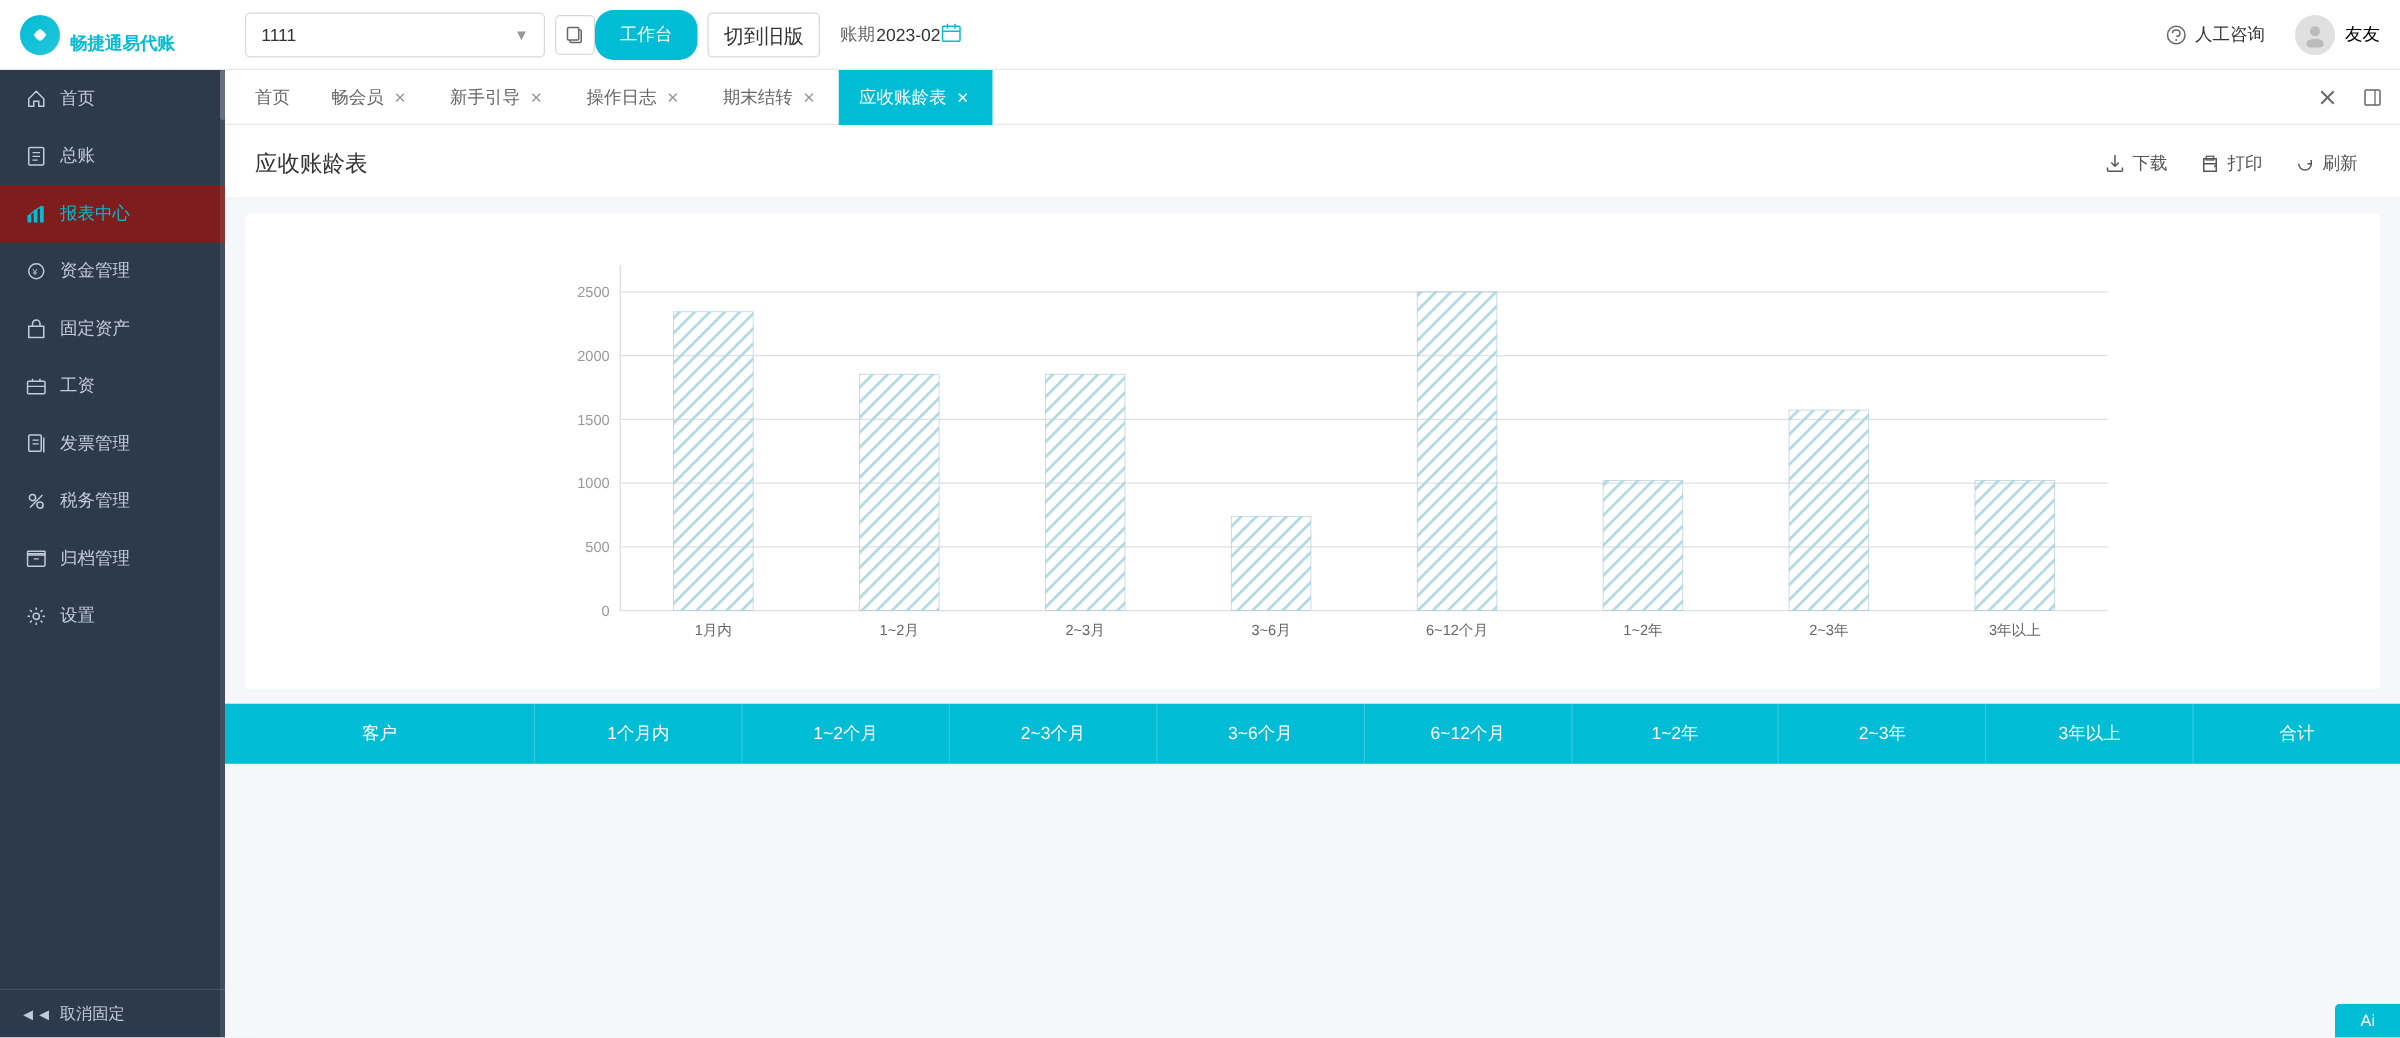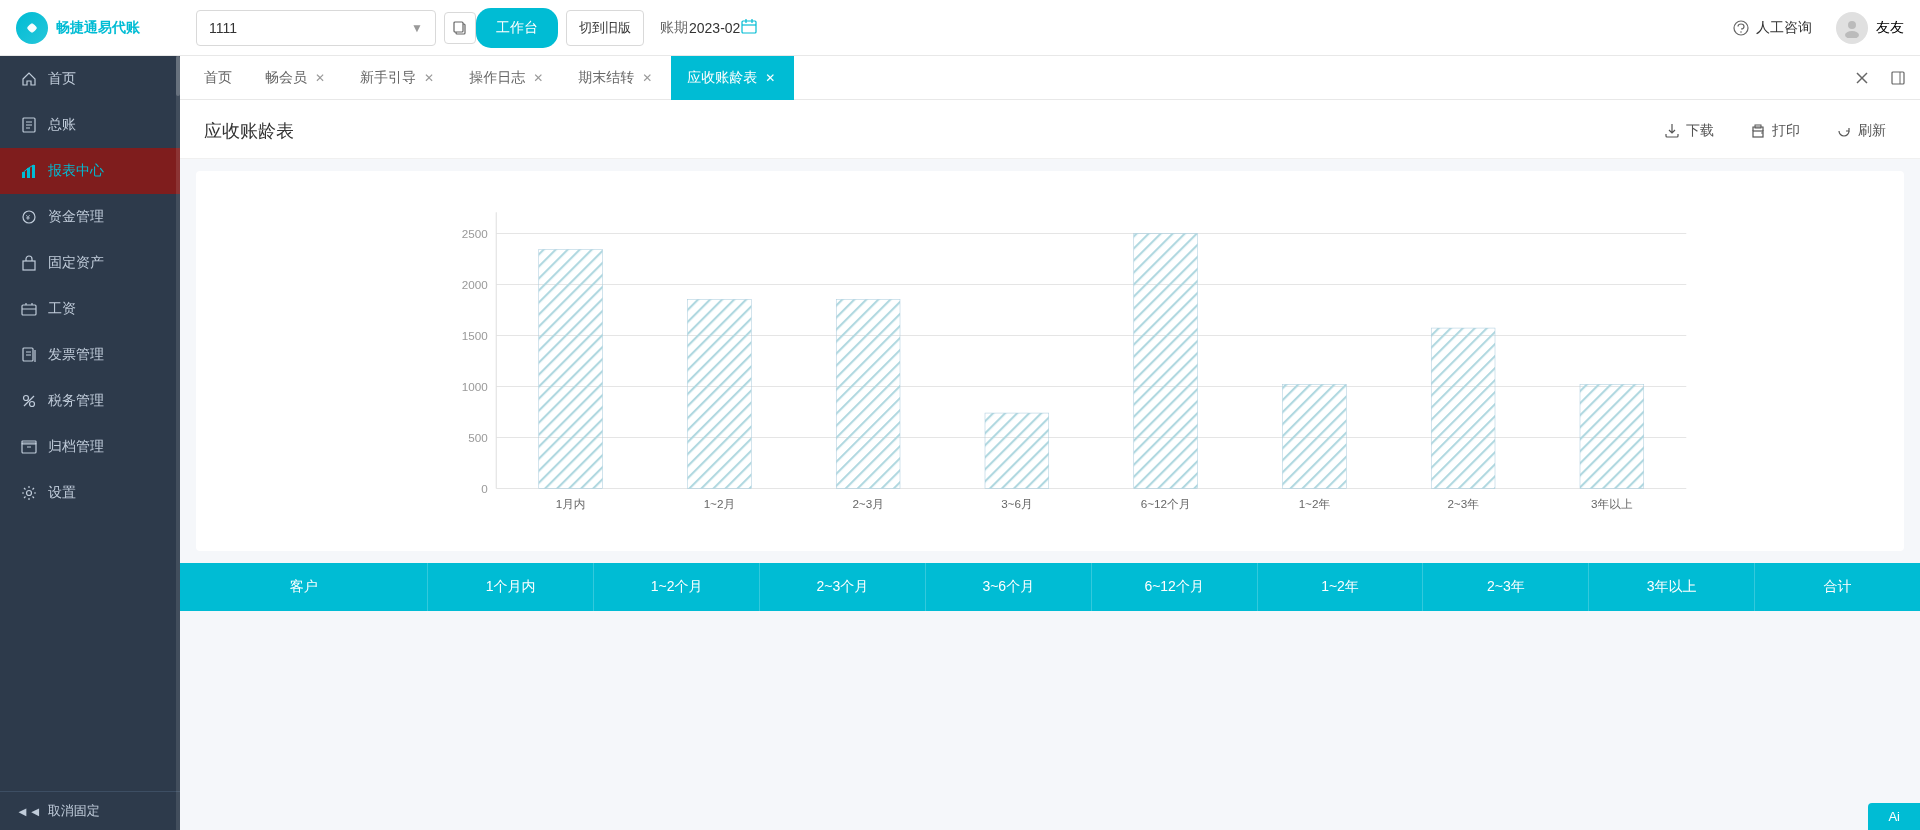--- a/index.html
+++ b/index.html
@@ -12,21 +12,21 @@
       display: flex;
       align-items: center;
       padding: 0 16px;
       border-bottom: 1px solid #e8e8e8;
       flex-shrink: 0;
       z-index: 100;
     }
     .logo-area {
       width: 180px;
       display: flex;
-      align-items: center;
+      align-items: flex-end;
       gap: 8px;
       flex-shrink: 0;
     }
     .logo-icon {
       width: 32px;
       height: 32px;
       background: linear-gradient(135deg, #00bcd4, #26c6da);
       border-radius: 50%;
       display: flex;
       align-items: center;
@@ -77,21 +77,21 @@
       height: 40px;
     }
     .switch-btn {
       margin-left: 8px;
       background: #fff;
       color: #333;
       border: 1px solid #d9d9d9;
       border-radius: 4px;
       padding: 8px 12px;
       cursor: pointer;
-      font-size: 13px;
+      font-size: 16px;
       height: 36px;
     }
     .period-area {
       margin-left: 16px;
       display: flex;
       align-items: center;
       gap: 1px;
       color: #333;
       font-size: 14px;
     }
@@ -262,21 +262,21 @@
       flex-shrink: 0;
     }
     .page-title {
       font-size: 18px;
       font-weight: 500;
       color: #333;
     }
     .page-actions {
       display: flex;
       align-items: flex-end;
-      gap: 16px;
+      gap: 6px;
     }
     .page-action-btn {
       display: flex;
       align-items: center;
       gap: 6px;
       color: #555;
       cursor: pointer;
       font-size: 14px;
       padding: 6px 10px;
       border-radius: 4px;

